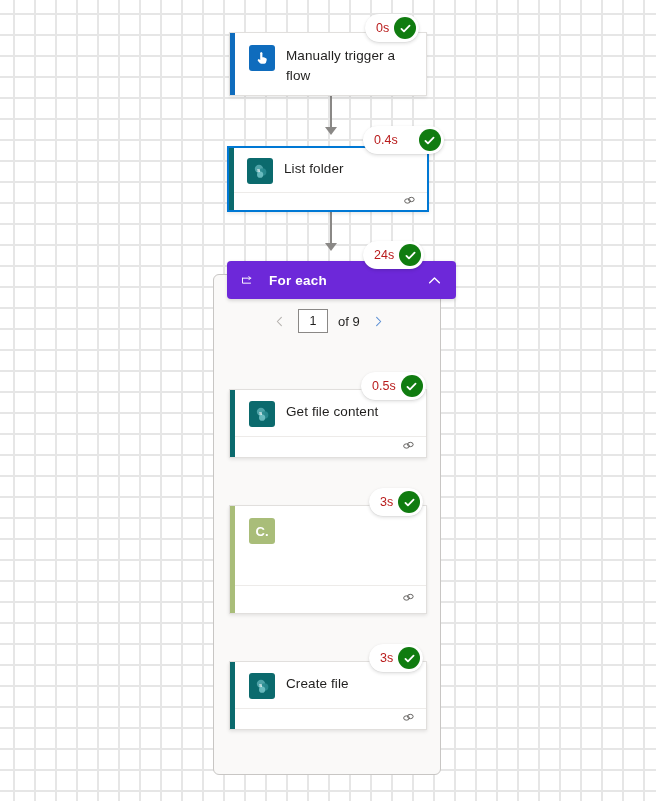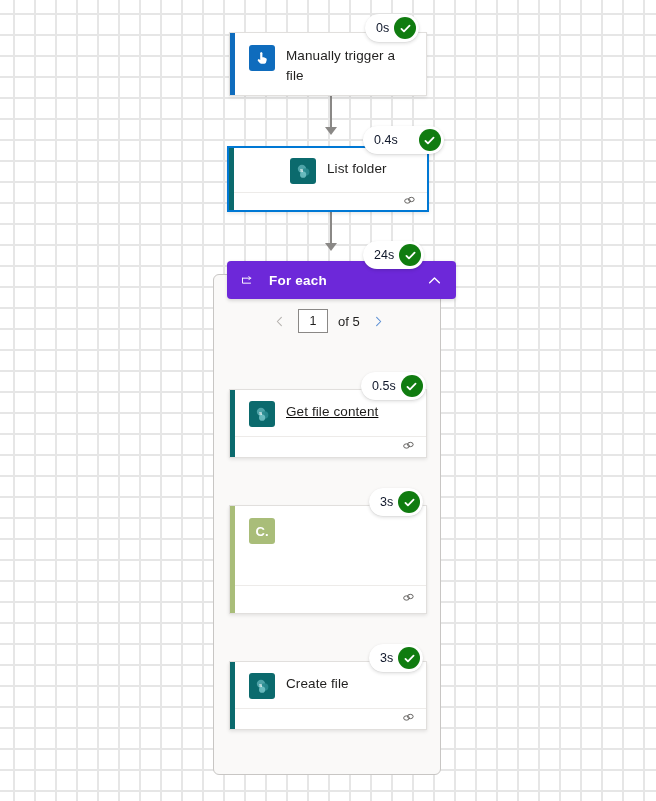--- a/index.html
+++ b/index.html
@@ -40,21 +40,21 @@
 
   
   .card.selected{border:2px solid #0078d4;box-shadow:0 1.6px 3.6px rgba(0,0,0,.10);}
   .card.selected .accent{width:5px;left:0;}
 
   
   .badge{position:absolute;display:flex;align-items:center;
     background:#ffffff;border-radius:14px;height:28px;padding:0 3px 0 11px;
     box-shadow:0 1.6px 3.6px rgba(0,0,0,.13),0 .3px .9px rgba(0,0,0,.10);
     z-index:20;}
-  .badge .dur{font-size:12.5px;color:#0f172a;margin-right:5px;white-space:nowrap;}
+  .badge .dur{font-size:12.5px;color:#b91c1c;margin-right:5px;white-space:nowrap;}
   .check{width:22px;height:22px;border-radius:50%;background:#107c10;
     display:flex;align-items:center;justify-content:center;flex:0 0 22px;}
 
   
   .scope{position:absolute;border:1px solid #c8c6c4;border-radius:6px;
     background:#faf9f8;box-sizing:border-box;}
   .scope-head{position:absolute;background:#6d28d9;border-radius:4px;
     display:flex;align-items:center;padding:0 14px 0 13px;
     box-shadow:0 1.6px 3.6px rgba(0,0,0,.13);z-index:10;}
   .scope-head .loop{flex:0 0 16px;margin-right:13px;display:flex;align-items:center;}
@@ -94,35 +94,35 @@
 
   <div class="card" style="left:229px;top:32px;width:198px;height:64px;">
     <div class="accent" style="background:#0f6cbd;"></div>
     <div class="card-top">
       <div class="icon" style="background:#0f6cbd;">
         <svg width="16" height="16" viewBox="0 0 16 16" aria-hidden="true">
           <path d="M6.2 9.3V3.6a1.1 1.1 0 0 1 2.2 0v3.6h.7c.5 0 .9.1 1.3.3l1.6.8c.6.3.9 1 .7 1.7l-.7 2.6c-.2.7-.8 1.1-1.5 1.1H7.2c-.5 0-.9-.2-1.2-.5l-2-2.2a1.1 1.1 0 0 1 1.5-1.6l.7.5z" fill="#ffffff"></path>
           <circle cx="7.3" cy="3.2" r="1" fill="#ffffff"></circle>
         </svg>
       </div>
-      <div class="title">Manually trigger a file</div>
+      <div class="title">Manually trigger a flow</div>
     </div>
   </div>
   <div class="badge" style="left:365px;top:14px;">
     <span class="dur">0s</span>
     <span class="check">
       <svg width="13" height="13" viewBox="0 0 16 16" aria-hidden="true">
         <path d="M3 8.4l3.1 3.2L13 4.6" stroke="#ffffff" stroke-width="2.2" fill="none" stroke-linecap="round" stroke-linejoin="round"></path>
       </svg>
     </span>
   </div>
 
   <div class="card selected" style="left:227px;top:146px;width:202px;height:66px;">
     <div class="accent" style="background:#0b6a6d;"></div>
-    <div class="card-top" style="padding:9px 12px 8px 18px;margin-left:43px;">
+    <div class="card-top" style="padding:9px 12px 8px 18px;">
       <div class="icon" style="background:#0b6a6d;">
         <svg width="17" height="17" viewBox="0 0 18 18" aria-hidden="true">
           <circle cx="7.4" cy="6.2" r="4.4" fill="#4ea3a8"></circle>
           <circle cx="11.2" cy="9.6" r="4.0" fill="#2a8b90" opacity=".92"></circle>
           <circle cx="8.6" cy="12.4" r="3.3" fill="#76c4c8" opacity=".85"></circle>
           <text x="5.2" y="9.1" font-family="Liberation Sans, sans-serif" font-size="6.4" font-weight="bold" fill="#ffffff">s</text>
         </svg>
       </div>
       <div class="title">List folder</div>
     </div>
@@ -169,29 +169,29 @@
 
   <div class="pager" style="left:270px;top:309px;">
     <button class="pgbtn">
       <svg width="13" height="13" viewBox="0 0 16 16" aria-hidden="true">
         <path d="M10.3 2.8L5.3 8l5 5.2" stroke="#b3b0ad" stroke-width="1.3" fill="none" stroke-linecap="round" stroke-linejoin="round"></path>
       </svg>
     </button>
     <div class="pgbox">
       <span>1</span>
     </div>
-    <span class="pgtext">of 5</span>
+    <span class="pgtext">of 9</span>
     <button class="pgbtn">
       <svg width="13" height="13" viewBox="0 0 16 16" aria-hidden="true">
         <path d="M5.7 2.8L10.7 8l-5 5.2" stroke="#5b8fd4" stroke-width="1.3" fill="none" stroke-linecap="round" stroke-linejoin="round"></path>
       </svg>
     </button>
   </div>
 
-  <div class="card" style="left:229px;top:389px;width:198px;height:69px;text-decoration:underline;">
+  <div class="card" style="left:229px;top:389px;width:198px;height:69px;">
     <div class="accent" style="background:#0b6a6d;"></div>
     <div class="card-top" style="padding:10px 12px 9px 19px;">
       <div class="icon" style="background:#0b6a6d;">
         <svg width="17" height="17" viewBox="0 0 18 18" aria-hidden="true">
           <circle cx="7.4" cy="6.2" r="4.4" fill="#4ea3a8"></circle>
           <circle cx="11.2" cy="9.6" r="4.0" fill="#2a8b90" opacity=".92"></circle>
           <circle cx="8.6" cy="12.4" r="3.3" fill="#76c4c8" opacity=".85"></circle>
           <text x="5.2" y="9.1" font-family="Liberation Sans, sans-serif" font-size="6.4" font-weight="bold" fill="#ffffff">s</text>
         </svg>
       </div>

